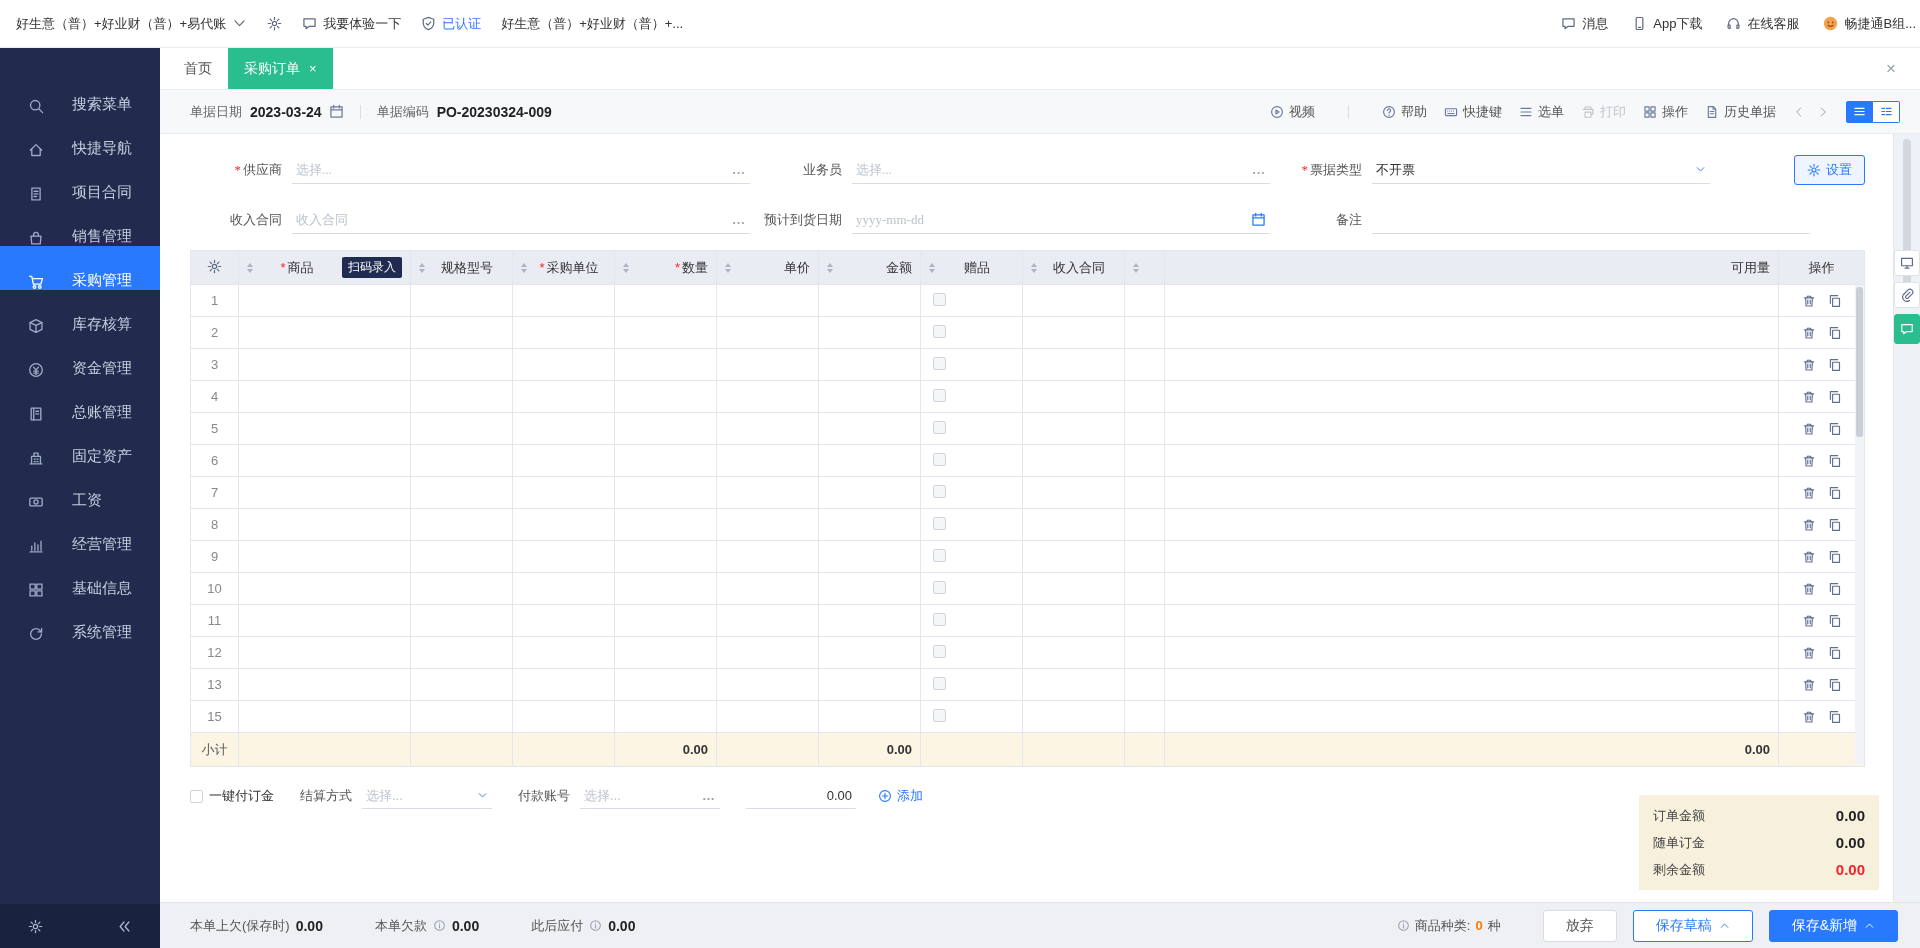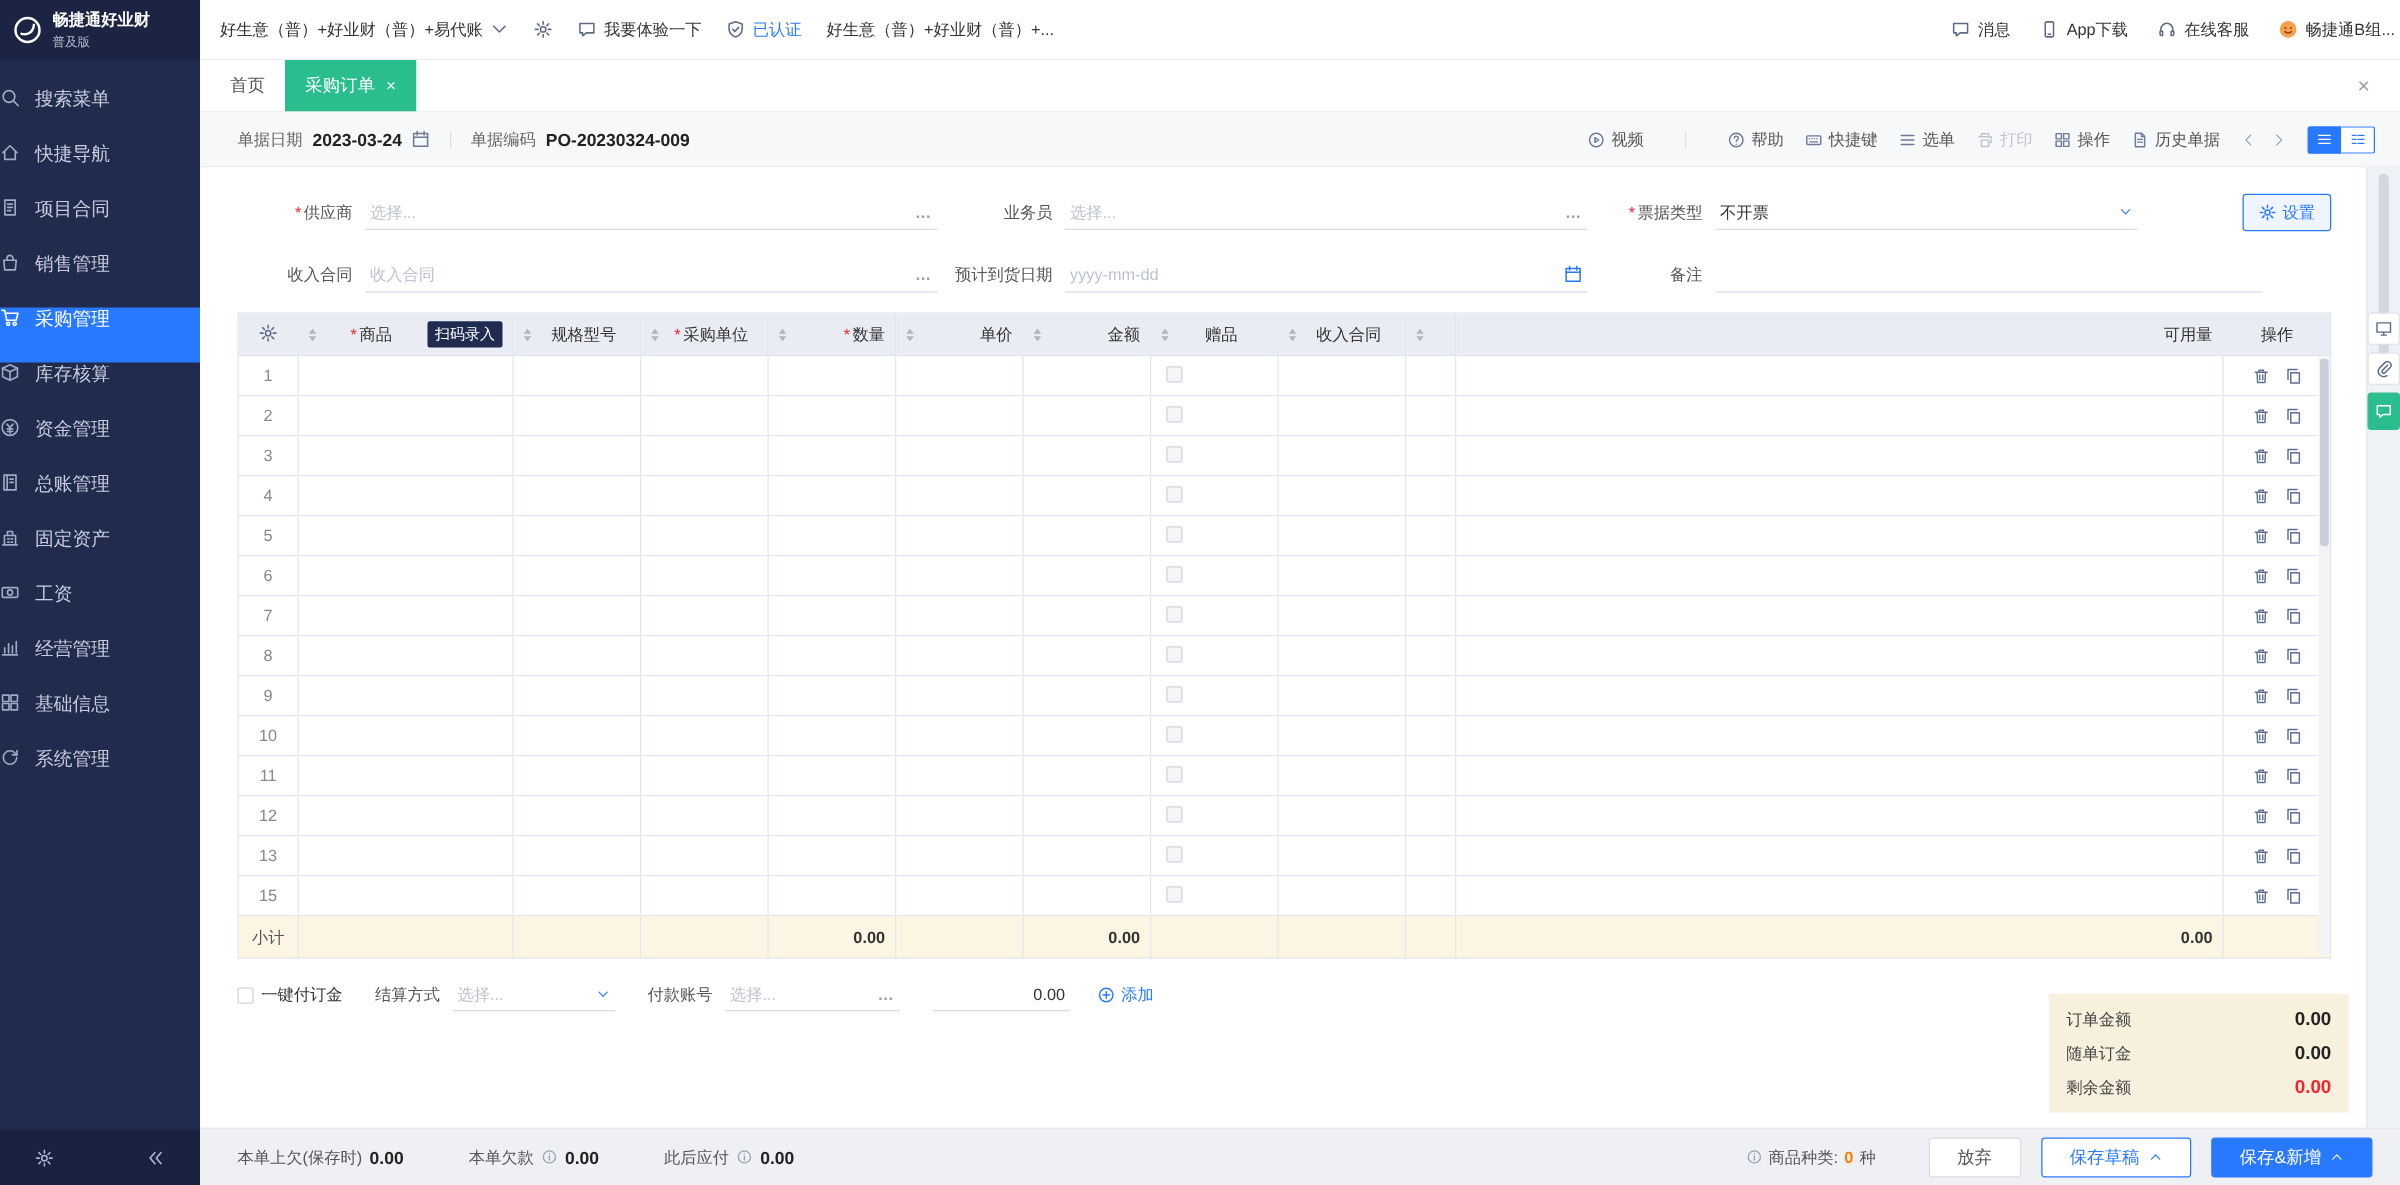--- a/index.html
+++ b/index.html
@@ -28,21 +28,21 @@
 .tabbar { height:42px; flex:none; background:#fff; display:flex; align-items:stretch; padding-left:8px; border-bottom:1px solid #ededf0; }
 .tab { display:flex; align-items:center; padding:0 16px; font-size:14px; color:#555; cursor:pointer; gap:9px; }
 .tab.active { background:#2abd8e; color:#fff; }
 .tab .x { font-size:13px; opacity:.95; }
 .close-all { margin-left:auto; align-self:center; margin-right:24px; color:#9aa0ab; font-size:17px; cursor:pointer; }
 
 
 .body-row { flex:1; display:flex; min-height:0; }
 .sidebar { width:160px; flex:none; background:#202b4d; display:flex; flex-direction:column; }
 .side-list { flex:1; padding-top:22px; overflow:hidden; }
-.side-item { height:44px; display:flex; align-items:flex-start; gap:12px; font-size:15px; color:#c6cede; cursor:pointer; white-space:nowrap; }
+.side-item { height:44px; display:flex; align-items:flex-end; gap:28px; padding-left:28px; font-size:15px; color:#c6cede; cursor:pointer; white-space:nowrap; }
 .side-item .ic { font-size:16px; color:#9fabc6; flex:none; }
 .side-item.active { background:#2979ff; color:#fff; }
 .side-item.active .ic { color:#fff; }
 .side-footer { height:44px; flex:none; background:#192340; display:flex; align-items:center; justify-content:space-between; padding:0 28px; color:#aeb8cf; font-size:15px; }
 .side-footer .ic { cursor:pointer; }
 
 .content { flex:1; min-width:0; display:flex; flex-direction:column; background:#fff; }
 
 
 .doc-toolbar { height:44px; flex:none; background:#f7f8fa; border-bottom:1px solid #e8eaef; display:flex; align-items:center; padding:0 20px 0 30px; color:#666; }
@@ -67,21 +67,21 @@
 .main-content { flex:1; min-width:0; position:relative; background:#fff; }
 .gutter { width:27px; flex:none; background:#eef1f5; border-left:1px solid #e3e6ec; position:relative; }
 .g-thumb { position:absolute; top:5px; left:9px; width:8px; height:165px; background:#d3d7de; border-radius:4px; }
 .g-tools { position:absolute; top:116px; left:0; display:flex; flex-direction:column; gap:6px; }
 .g-tool { width:26px; height:26px; background:#fff; border:1px solid #dfe3ea; border-radius:3px; display:flex; align-items:center; justify-content:center; color:#5a6b8c; font-size:14px; cursor:pointer; }
 .g-tool.green { background:#2abd8e; border-color:#2abd8e; color:#fff; height:30px; }
 
 
 .form-section { padding:16px 28px 0 30px; }
 .form-row { display:flex; align-items:center; height:40px; margin-bottom:10px; }
-.field { display:flex; align-items:center; }
+.field { display:flex; align-items:center;font-family:Liberation Serif, serif; }
 .w1 { width:560px; } .w2 { width:520px; } .w3 { width:440px; } .w4 { width:540px; }
 .flabel { width:92px; flex:none; text-align:right; color:#555; white-space:nowrap; }
 .star { color:#f5222d; font-style:normal; margin-right:2px; }
 .finput { flex:1; display:flex; align-items:center; height:28px; border-bottom:1px solid #d8dde5; margin-left:10px; padding:0 4px; }
 .ph { flex:1; color:#bcc2cd; }
 .val { flex:1; color:#333; }
 .dots { color:#98a0ac; font-weight:bold; cursor:pointer; letter-spacing:1px; }
 .finput .cal { color:#2979ff; font-size:15px; cursor:pointer; }
 .finput .chev { color:#2979ff; font-size:11px; cursor:pointer; }
 .btn-settings { margin-left:auto; display:flex; align-items:center; gap:5px; padding:5px 12px; border:1px solid #2979ff; color:#2979ff; background:#eef5ff; border-radius:3px; cursor:pointer; white-space:nowrap; }
@@ -143,32 +143,20 @@
 .btn.ghost { background:#fff; border:1px solid #d9dce2; color:#555; }
 .btn.outline { background:#fff; border:1px solid #2979ff; color:#2979ff; }
 .btn.primary { background:#2979ff; border:1px solid #2979ff; color:#fff; }
 </style>
 </head>
 <body>
 
 <div class="page">
 
   <header class="topbar">
-    <div class="logo-block">
-      <span class="ic logo-ic">
-          <svg viewBox="0 0 14 14" fill="none" stroke="currentColor" stroke-width="1.15" stroke-linecap="round" stroke-linejoin="round">
-            <circle cx="7" cy="7" r="5.6"></circle>
-            <path d="M4.2 8.8c3 .8 5.4-.8 5.8-4.2"></path>
-          </svg>
-        </span>
-      <div>
-        <div class="logo-t1">畅捷通好业财</div>
-        <div class="logo-t2">普及版</div>
-      </div>
-    </div>
     <div class="topbar-main">
       <div class="tb-item">
         <span>好生意（普）+好业财（普）+易代账</span>
         <span class="ic caret-blue">
             <svg viewBox="0 0 14 14" fill="none" stroke="currentColor" stroke-width="1.15" stroke-linecap="round" stroke-linejoin="round">
               <path d="M2.8 4.6L7 9l4.2-4.4"></path>
             </svg>
           </span>
       </div>
       <span class="ic tb-ic">

